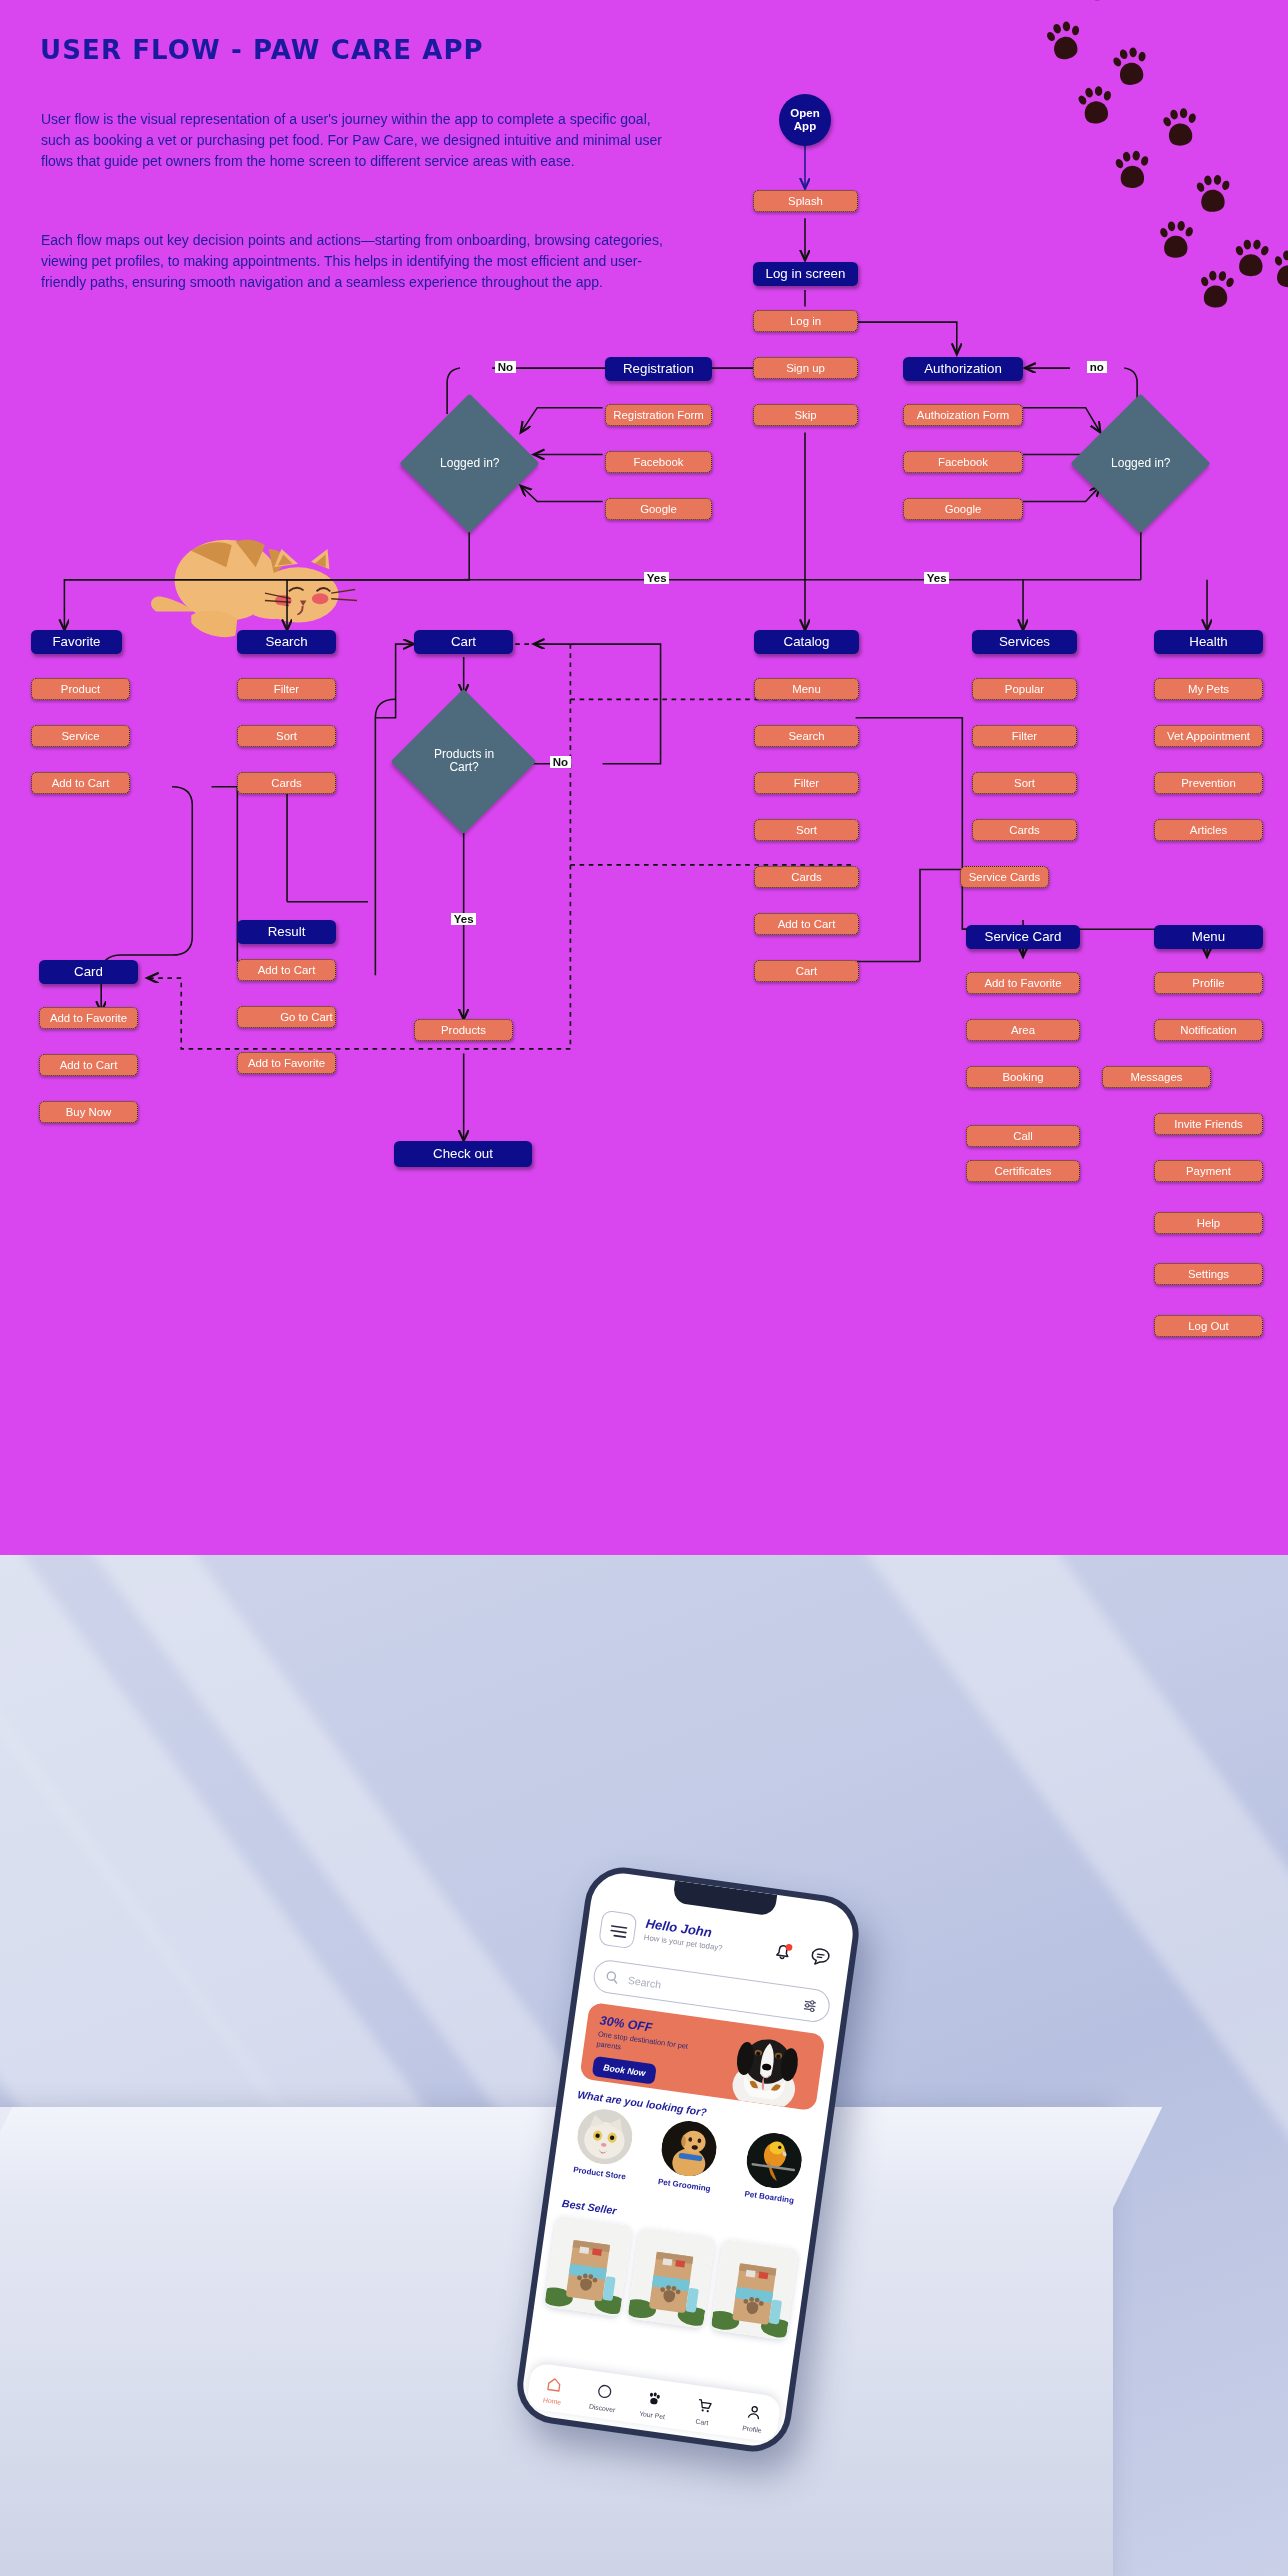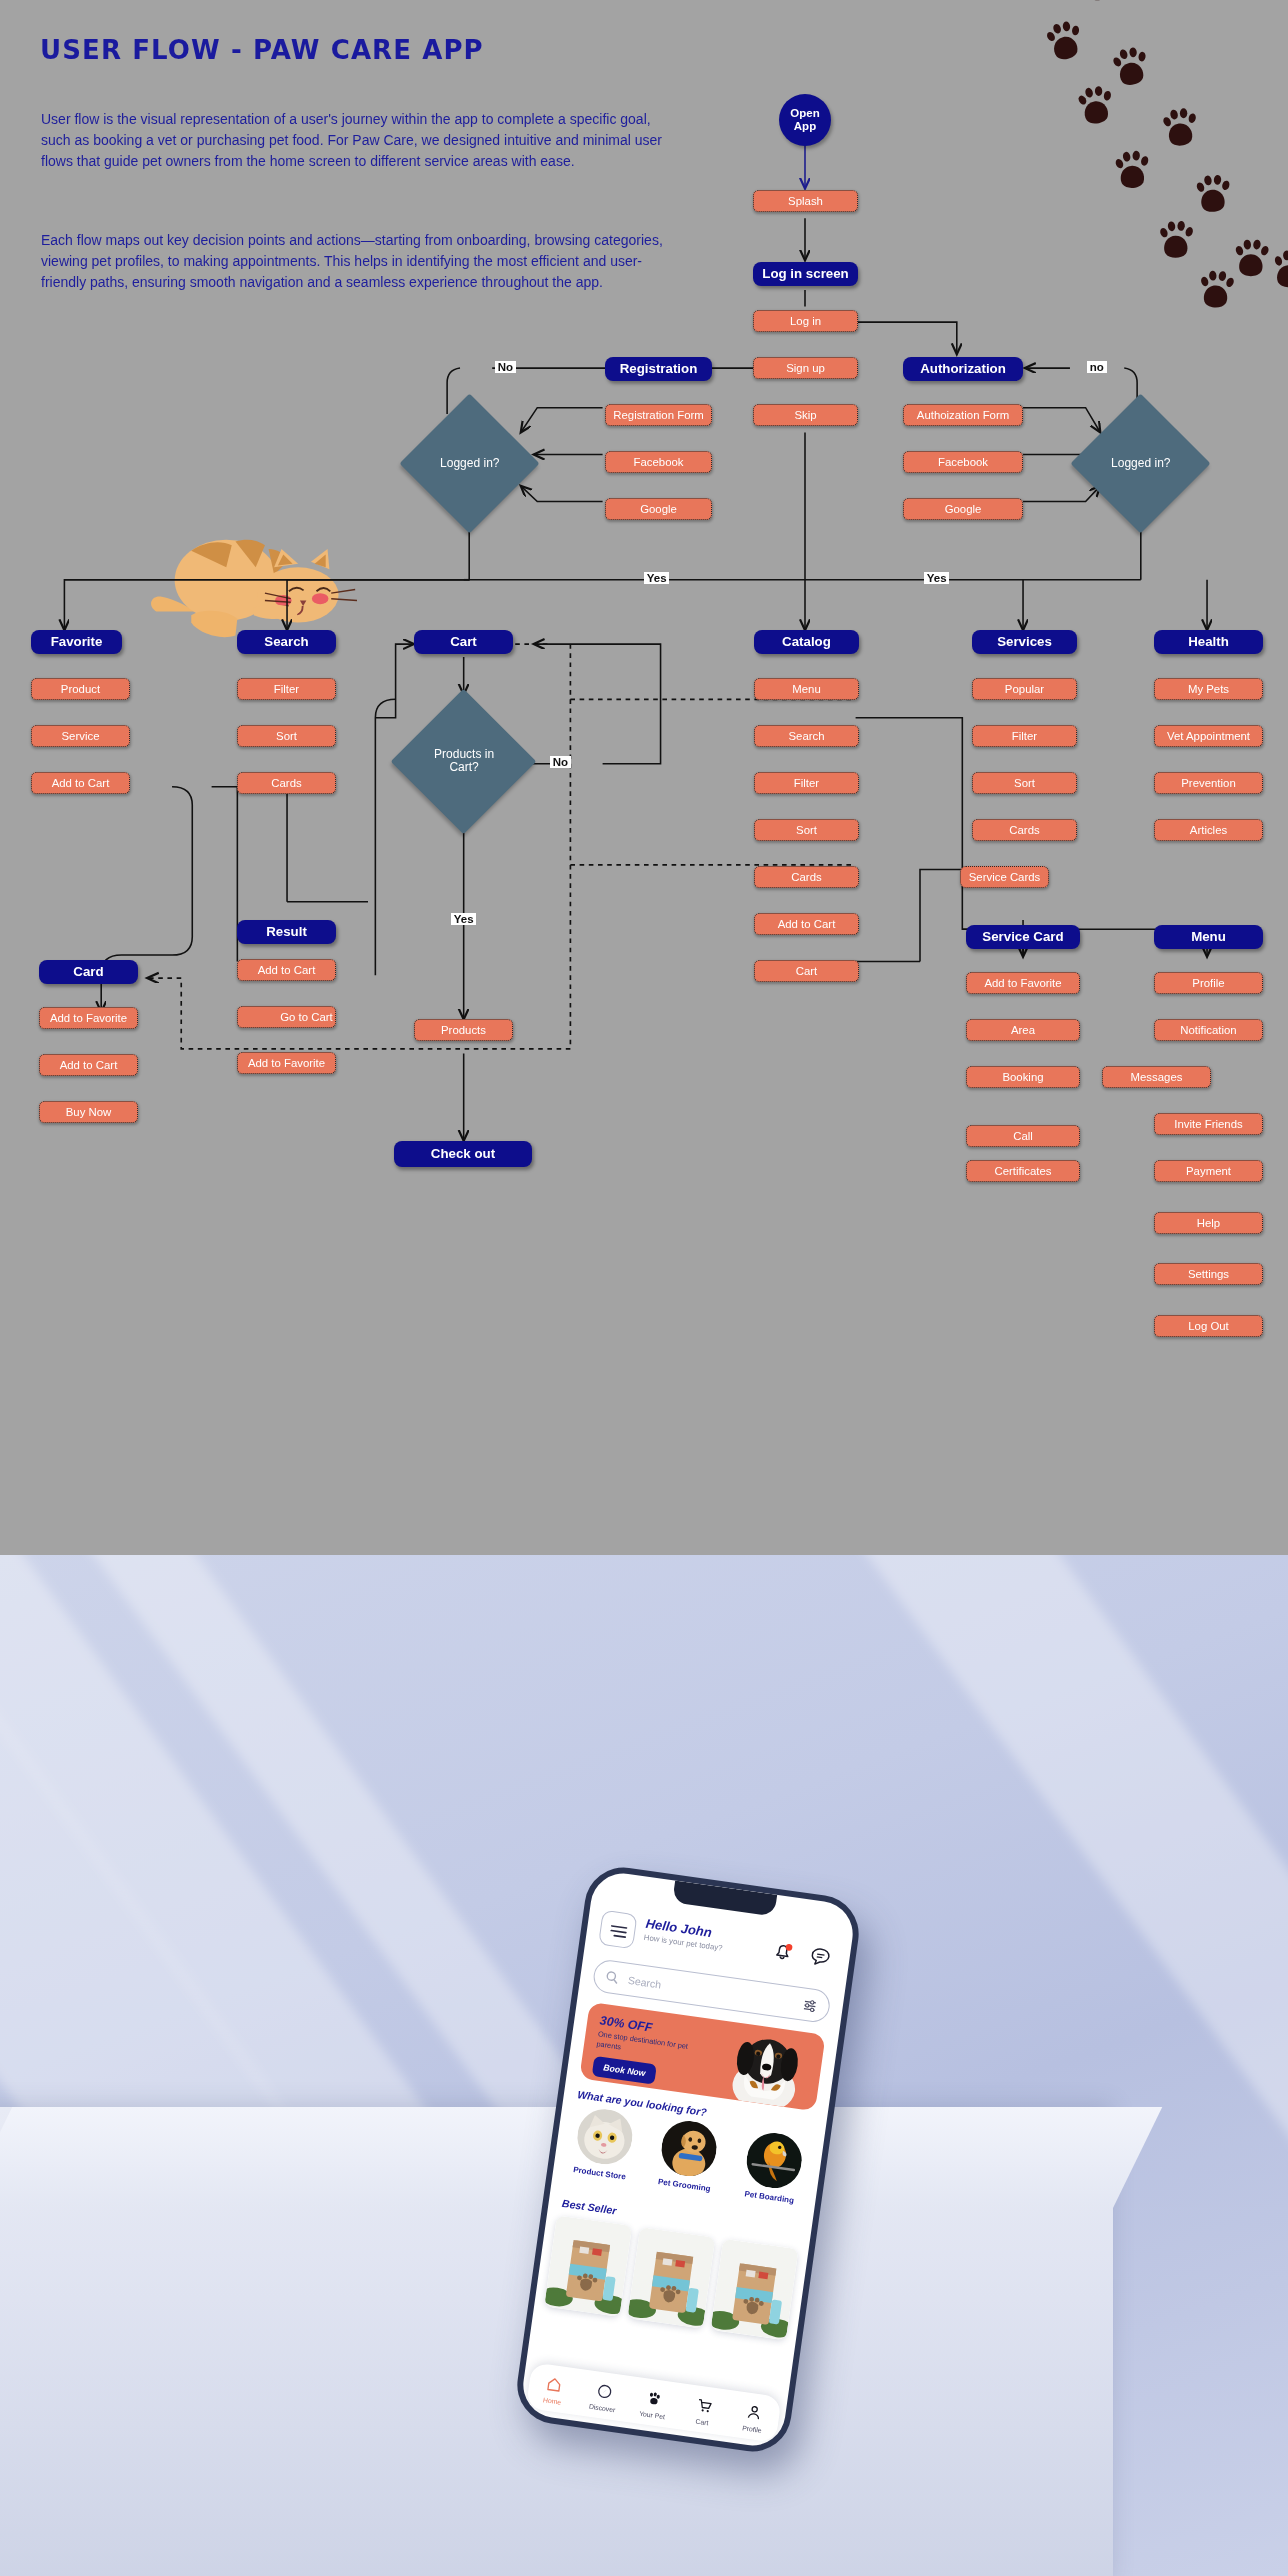--- a/index.html
+++ b/index.html
@@ -7,21 +7,21 @@
   body {
     width:1288px; height:2576px; position:relative;
     background:#ffffff;
     font-family:"Liberation Sans", sans-serif;
     overflow:hidden;
   }
 
   
   #flow-sheet {
     position:absolute; left:0; top:0; width:1288px; height:1555px;
-    background:#a3a3a3; overflow:hidden;
+    background:#d946ef; overflow:hidden;
   }
 
   #page-title {
     position:absolute; left:40px; top:35px;
     font-size:26px; font-weight:bold; letter-spacing:1.1px;
     color:#1a1a9e; font-family:"DejaVu Sans", sans-serif;
     text-transform:uppercase;
   }
   .intro-p {
     position:absolute; left:41px; width:626px;
@@ -31,24 +31,23 @@
   #intro-2 { top:230px; }
 
   
   .node {
     position:absolute; display:flex; align-items:center;
     justify-content:center; text-align:center;
     color:#fff; border-radius:5.5px;
     line-height:1.1;
   }
   .n-head {
-    background:#0d0d8c; font-weight:bold; font-size:13.3px;
+    background:#0d0d8c; font-weight:normal; font-size:13.3px;
     box-shadow:1.8px 2.8px 3.7px rgba(0,0,0,.35);
     height:24px;
-    border-radius:8px;
   }
   .n-sub {
     background:#e8765a; font-size:11.4px; font-weight:normal;
     border:1.3px dotted #2b2b2b;
     box-shadow:0.9px 1.8px 2.8px rgba(0,0,0,.28);
     height:22px;
   }
   .n-circle {
     background:#0d0d8c; border-radius:50%;
     font-weight:bold; font-size:11.5px;

